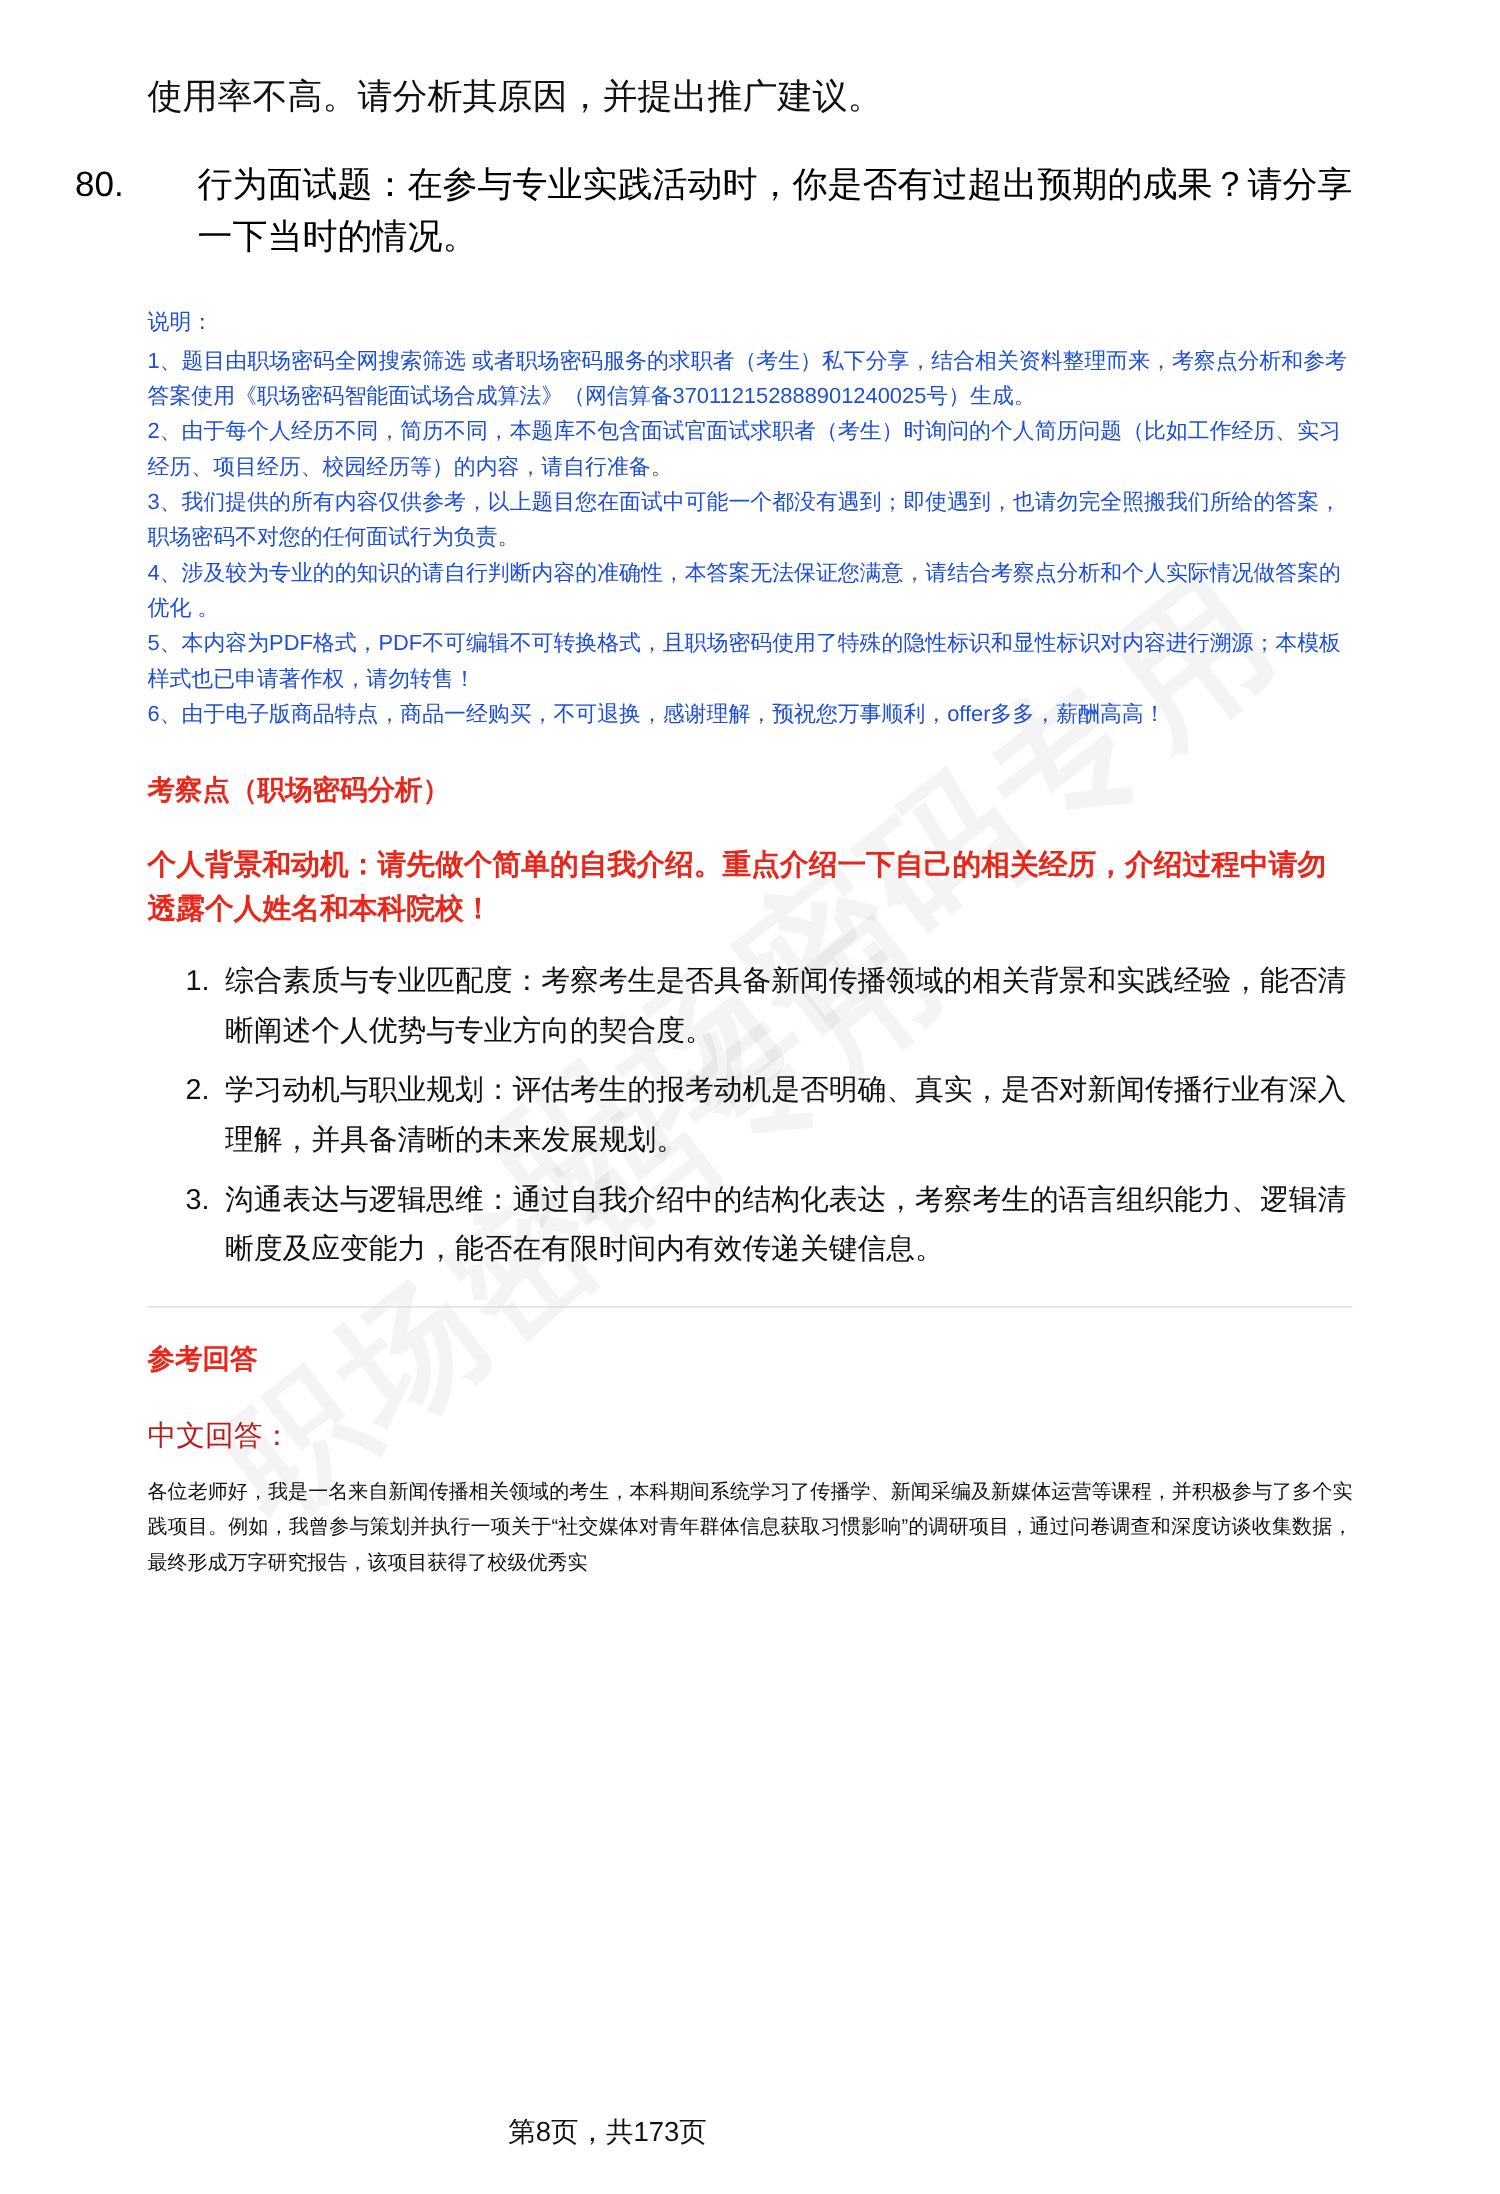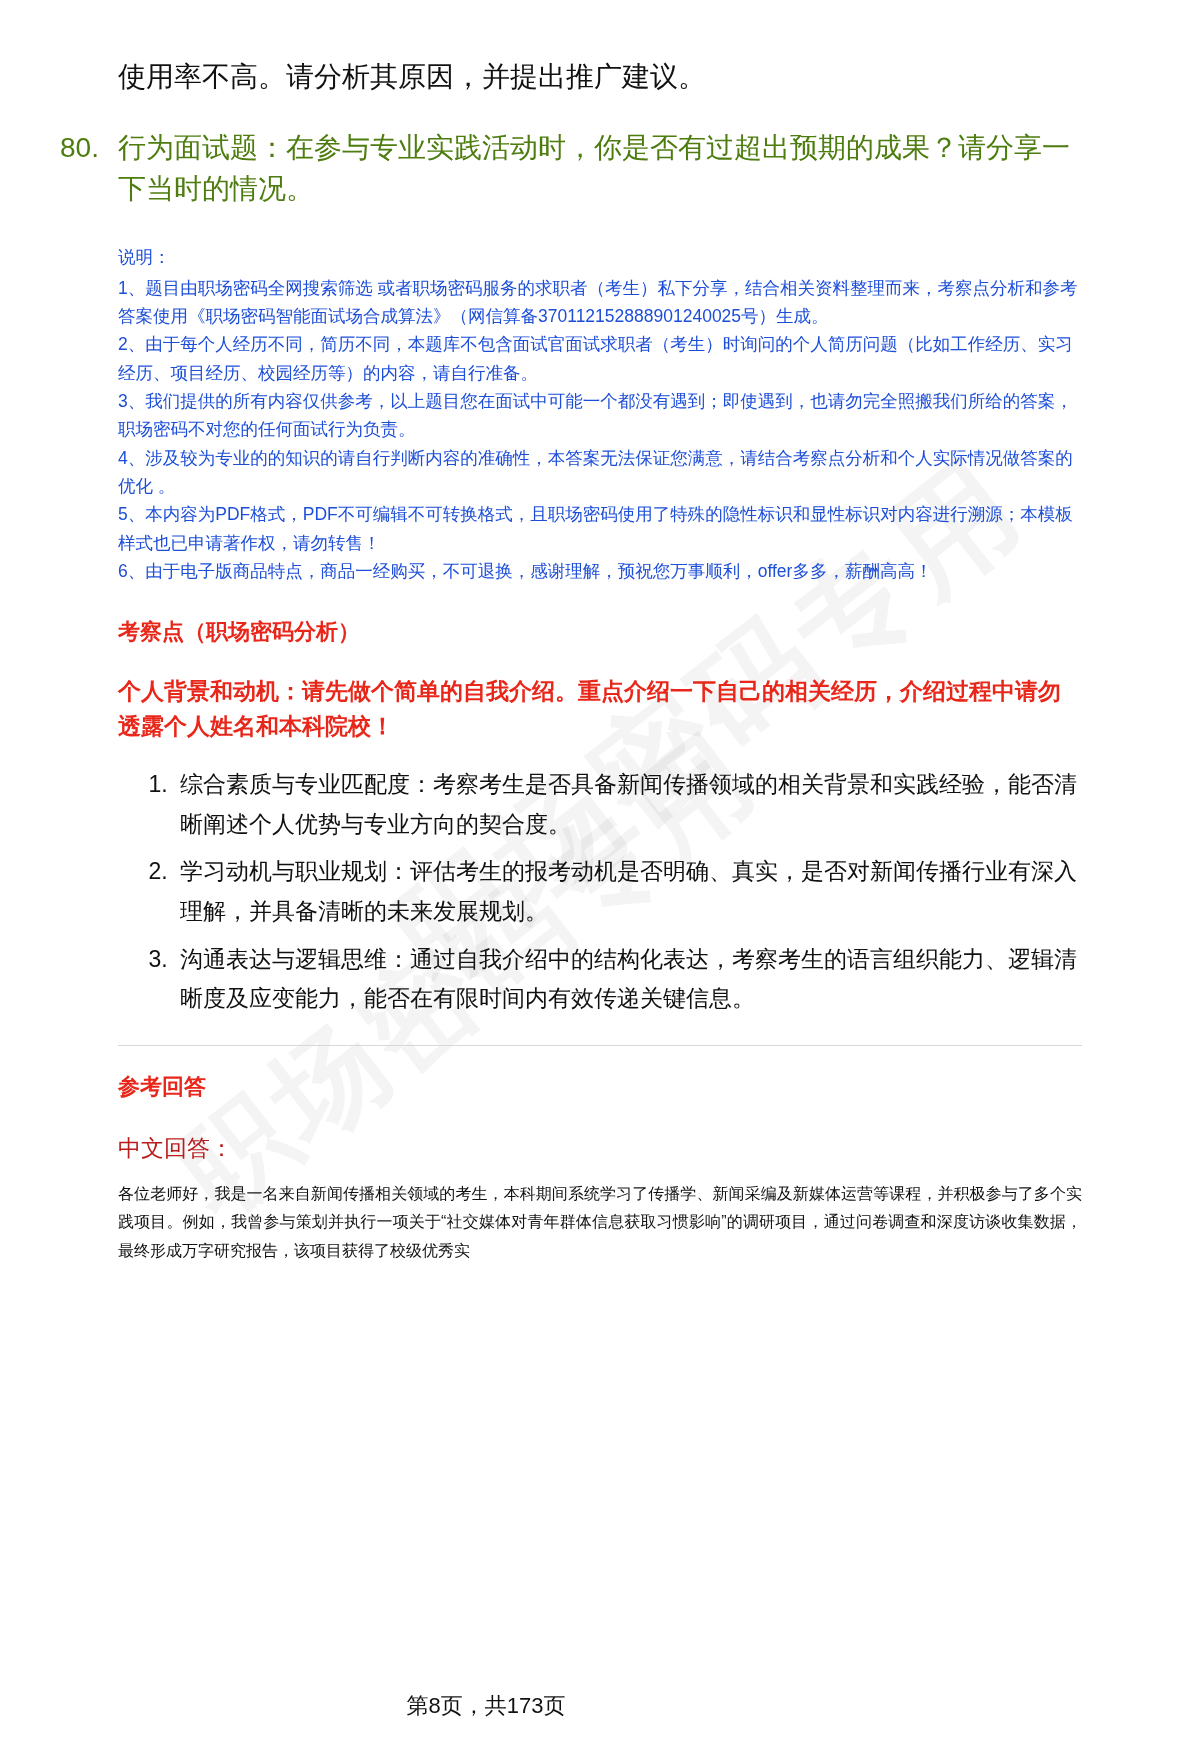--- a/index.html
+++ b/index.html
@@ -57,21 +57,22 @@
     color: #111;
   }
 
   
   .question {
     display: flex;
     align-items: flex-start;
     font-size: 28px;
     line-height: 1.45;
     margin: 0 0 34px 0;
-    color: #4d7c0f;
+    color: #000000;
+    gap: 40px;
   }
   .question .q-num {
     flex: 0 0 auto;
     width: 58px;
     text-align: left;
     margin-left: -58px;
   }
   .question .q-text {
     flex: 1 1 auto;
   }

